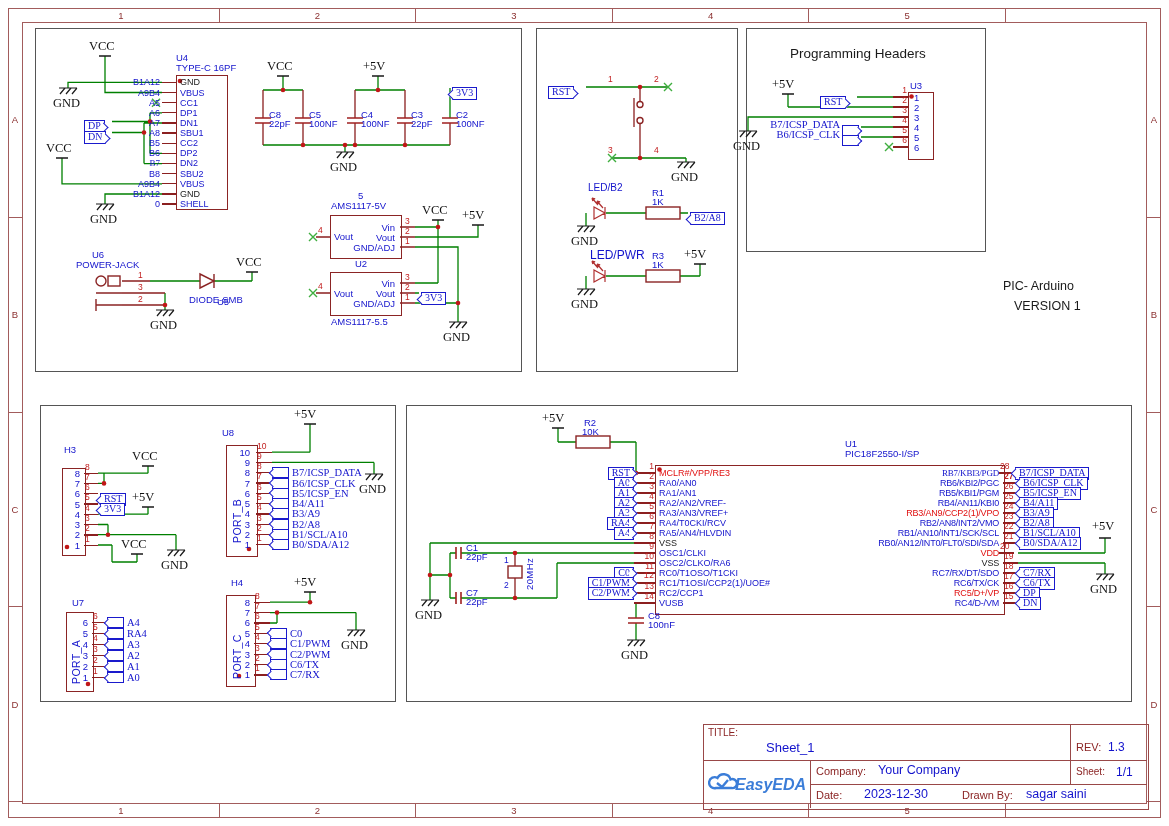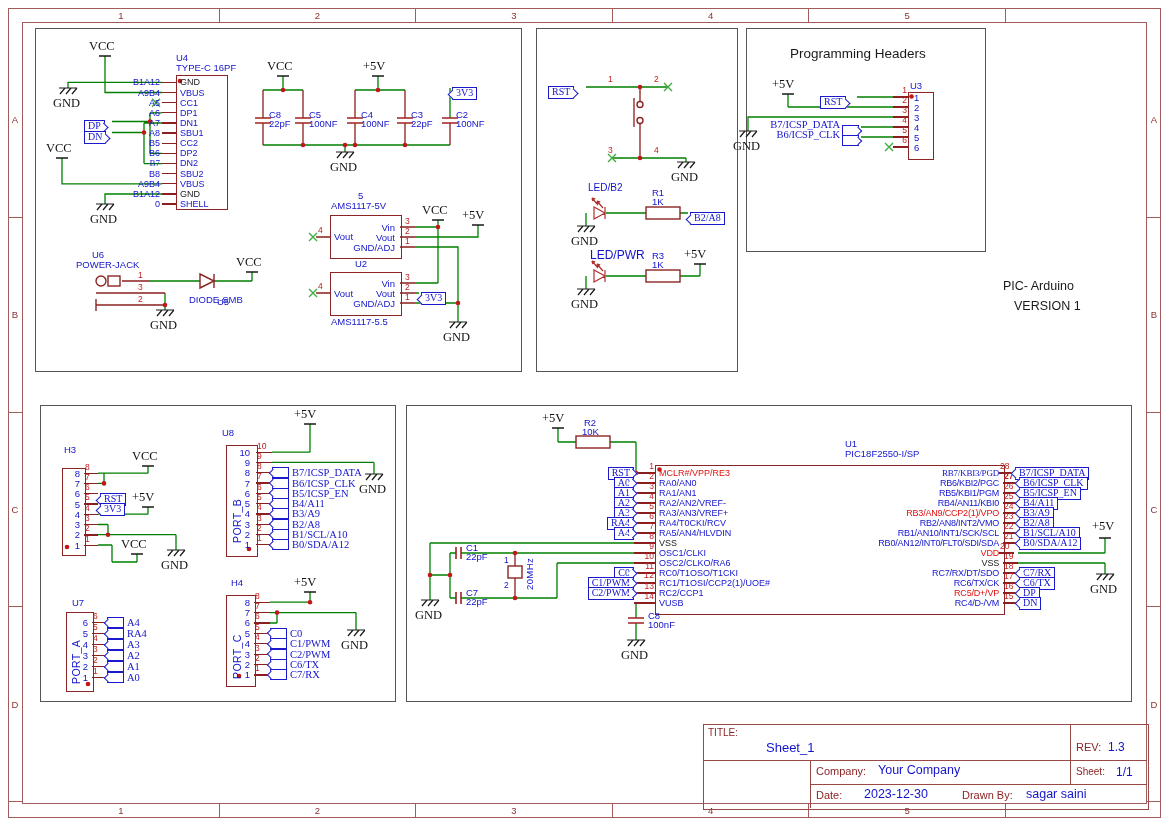--- a/index.html
+++ b/index.html
@@ -1085,20 +1085,29 @@
 
   <div class="tbl" style="left:703px;top:724px;width:444px;height:84px;border-width:1.2px;"></div>
   <div class="tbl" style="left:703px;top:760px;width:444px;height:0;border-top-width:1.2px;"></div>
   <div class="tbl" style="left:810px;top:784px;width:337px;height:0;border-top-width:1.2px;"></div>
   <div class="tbl" style="left:810px;top:760px;width:0;height:48px;border-left-width:1.2px;"></div>
   <div class="tbl" style="left:1070px;top:724px;width:0;height:60px;border-left-width:1.2px;"></div>
   <span class="tb-lab" style="left:708px;top:727px;">TITLE:</span>
   <span class="tb-val" style="left:766px;top:740px;font-size:13px;">Sheet_1</span>
   <span class="tb-lab" style="left:1076px;top:741px;font-size:11px;">REV:</span>
   <span class="tb-val" style="left:1108px;top:740px;">1.3</span>
+  <span class="abs" style="left:708px;top:766px;z-index:6;">
+    <svg width="100" height="36">
+      <g stroke="#3b7dd8" stroke-width="2.4" fill="none">
+        <path d="M8,22 a5.5,5.5 0 1 1 1.5,-10 a7,7 0 0 1 13,1.5 a4.5,4.5 0 1 1 1,8.5 z"></path>
+        <path d="M9,17 l5,4 l6,-7"></path>
+      </g>
+      <text x="27" y="24" font-family="Liberation Sans, sans-serif" font-size="16" font-style="italic" font-weight="bold" fill="#3b7dd8">EasyEDA</text>
+    </svg>
+  </span>
   <span class="tb-lab" style="left:816px;top:765px;font-size:11px;">Company:</span>
   <span class="tb-val" style="left:878px;top:763px;font-size:12.5px;">Your Company</span>
   <span class="tb-lab" style="left:1076px;top:766px;font-size:10px;">Sheet:</span>
   <span class="tb-val" style="left:1116px;top:765px;">1/1</span>
   <span class="tb-lab" style="left:816px;top:789px;font-size:11px;">Date:</span>
   <span class="tb-val" style="left:864px;top:787px;font-size:12.5px;">2023-12-30</span>
   <span class="tb-lab" style="left:962px;top:789px;font-size:11px;">Drawn By:</span>
   <span class="tb-val" style="left:1026px;top:787px;font-size:12.5px;">sagar saini</span>
 
 </div>

